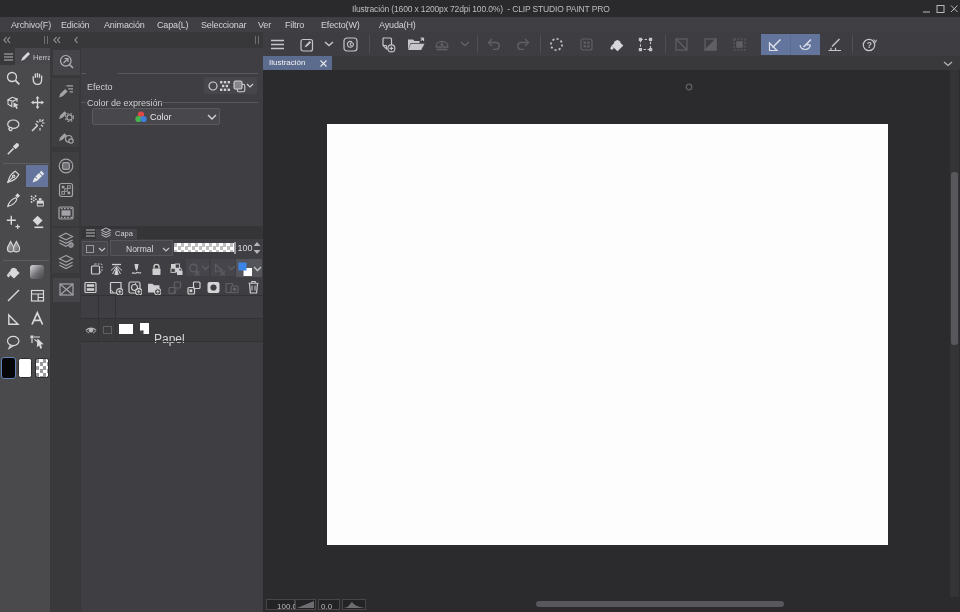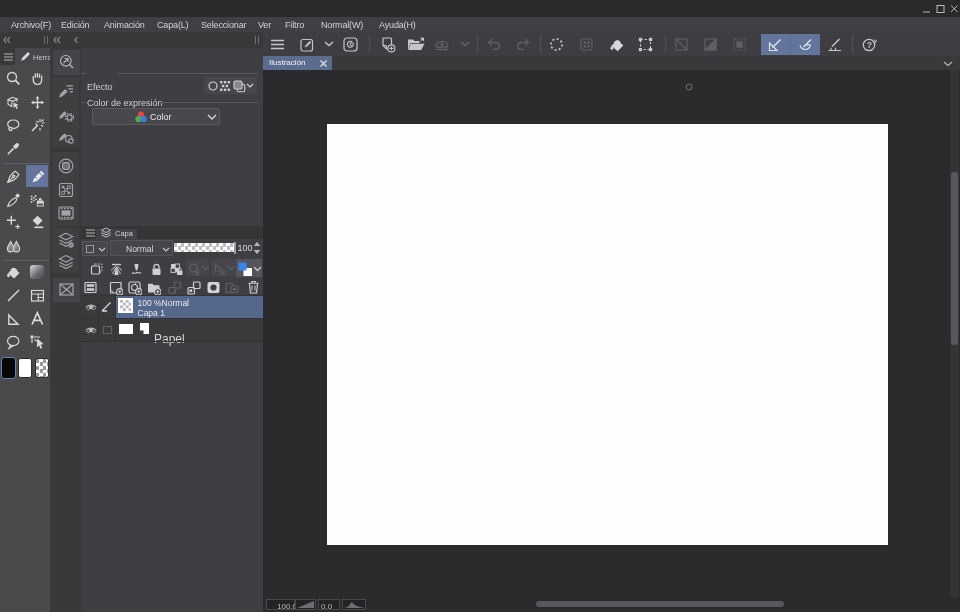--- a/index.html
+++ b/index.html
@@ -4,36 +4,37 @@
 *{margin:0;padding:0;box-sizing:border-box}
 html,body{width:960px;height:612px;overflow:hidden}
 body{font-family:"Liberation Sans",sans-serif;background:#2b2b2d;position:relative}
 .a{position:absolute}
 svg{display:block;position:absolute}
 .mn{color:#d3d3d6;font-size:9px;letter-spacing:-0.15px;white-space:nowrap;position:absolute}
 </style></head>
 <body>
 
 <div class="a" style="left:0;top:0;width:960px;height:17px;background:#2a2a2d">
+  <div class="a" style="left:352px;top:3.5px;color:#bdbdc0;font-size:8.5px;letter-spacing:-0.15px;white-space:nowrap">Ilustración (1600 x 1200px 72dpi 100.0%)&nbsp; - CLIP STUDIO PAINT PRO</div>
   <svg style="left:922px;top:4px" width="36" height="10" viewBox="0 0 36 10" fill="none" stroke="#b9b9bc" stroke-width="1">
     <line x1="1" y1="8" x2="8" y2="8"></line>
       <rect x="15" y="1.5" width="7" height="7"></rect>
       <path d="M29 1.5 L35.5 8 M35.5 1.5 L29 8"></path>
   </svg>
 </div>
 
 <div class="a" style="left:0;top:17px;width:960px;height:15px;background:#404044">
   <div class="mn" style="left:11px;top:3px">Archivo(F)</div>
   <div class="mn" style="left:61px;top:3px">Edición</div>
   <div class="mn" style="left:104px;top:3px">Animación</div>
   <div class="mn" style="left:157px;top:3px">Capa(L)</div>
   <div class="mn" style="left:201px;top:3px">Seleccionar</div>
   <div class="mn" style="left:258px;top:3px">Ver</div>
   <div class="mn" style="left:285px;top:3px">Filtro</div>
-  <div class="mn" style="left:321px;top:3px">Normal(W)</div>
+  <div class="mn" style="left:321px;top:3px">Efecto(W)</div>
   <div class="mn" style="left:379px;top:3px">Ayuda(H)</div>
 </div>
 
 <div class="a" style="left:0;top:32px;width:263px;height:16px;background:#38383b">
   <svg style="left:3px;top:4px" width="8" height="8" viewBox="0 0 8 8" fill="none" stroke="#9a9a9e" stroke-width="1.1">
       <path d="M3.5 1 L1 4 L3.5 7 M7 1 L4.5 4 L7 7"></path>
     </svg>
   <div class="a" style="left:44px;top:4px;width:4px;height:8px;border-left:1px solid #6e6e72;border-right:1px solid #6e6e72"></div>
   <svg style="left:53px;top:4px" width="8" height="8" viewBox="0 0 8 8" fill="none" stroke="#9a9a9e" stroke-width="1.1">
       <path d="M3.5 1 L1 4 L3.5 7 M7 1 L4.5 4 L7 7"></path>
@@ -396,35 +397,20 @@
           <rect x="6" y="5" width="7" height="6.5" rx="1" stroke-width="1.2" fill="#3f3f43"></rect>
           <circle cx="9.5" cy="8.2" r="1.8" fill="#616166" stroke="none"></circle>
         </svg>
       <svg style="left:166px;top:54px" width="13" height="14" viewBox="0 0 13 14" fill="none" stroke="#cfcfd2">
           <path d="M2.5 3.5 L3.4 13 H9.6 L10.5 3.5" stroke-width="1.2"></path>
           <path d="M1.5 3.2 H11.5 M4.8 3.2 V1.5 H8.2 V3.2" stroke-width="1.1"></path>
           <path d="M5 5.5 V10.5 M8 5.5 V10.5" stroke-width="1"></path>
         </svg>
     </div>
 
-    <div class="a" style="left:0;top:69px;width:182px;height:23.5px;background:#3a3a3d">
-      <div class="a" style="left:34.5px;top:0;width:147.5px;height:23.5px;background:#56678c"></div>
-      <svg style="left:3.5px;top:6.5px" width="12" height="10" viewBox="0 0 12 10" fill="none" stroke="#b6b6b9" stroke-width="1.1">
-          <path d="M0.8 5.4 Q6 0.8 11.2 5.4"></path>
-          <circle cx="6" cy="5.2" r="2.2" fill="#b6b6b9" stroke="none"></circle>
-          <path d="M1.4 6 Q2.6 7.6 4 8 M10.6 6 Q9.4 7.6 8 8" stroke-width="1"></path>
-        </svg>
-      <svg style="left:20px;top:6px" width="12" height="11" viewBox="0 0 12 11" fill="none" stroke="#d8d8da" stroke-width="1.3">
-          <path d="M1 10 L9.5 1.5 M1 10 H6"></path>
-        </svg>
-      <div class="a" style="left:36.5px;top:2.5px;width:15.5px;height:15px;background:#fff"></div>
-      <div class="a" style="left:38.5px;top:4.5px;width:11.5px;height:11px;background:repeating-conic-gradient(#ffffff 0% 25%, #b9b9b9 0% 50%) 0 0/5.75px 5.5px"></div>
-      <div class="a" style="left:56.5px;top:3px;color:#e8e8ea;font-size:8.5px">100 %Normal</div>
-      <div class="a" style="left:56.5px;top:13px;color:#e8e8ea;font-size:8.5px">Capa 1</div>
-    </div>
     <div class="a" style="left:0;top:92.5px;width:182px;height:22.5px;background:#3a3a3d">
       <svg style="left:3.5px;top:6.5px" width="12" height="10" viewBox="0 0 12 10" fill="none" stroke="#b6b6b9" stroke-width="1.1">
           <path d="M0.8 5.4 Q6 0.8 11.2 5.4"></path>
           <circle cx="6" cy="5.2" r="2.2" fill="#b6b6b9" stroke="none"></circle>
           <path d="M1.4 6 Q2.6 7.6 4 8 M10.6 6 Q9.4 7.6 8 8" stroke-width="1"></path>
         </svg>
       <div class="a" style="left:22px;top:7px;width:9px;height:8px;border:1px solid #606065"></div>
       <div class="a" style="left:38px;top:5.5px;width:13.5px;height:10px;background:#fff"></div>
       <svg style="left:57px;top:3px" width="13" height="13" viewBox="0 0 13 13">
           <path d="M2 1 H11 V12 H5.5 L2 8.5 Z" fill="#fff"></path>

